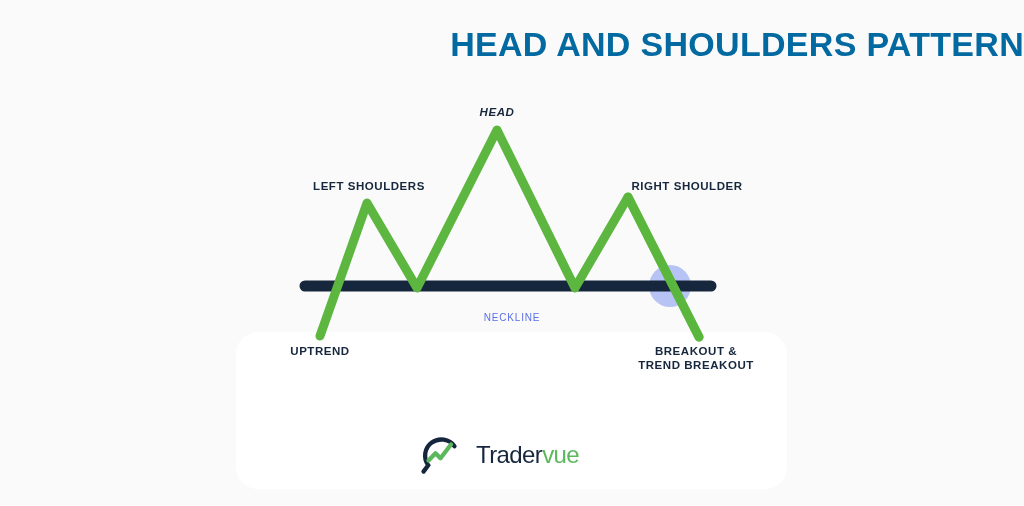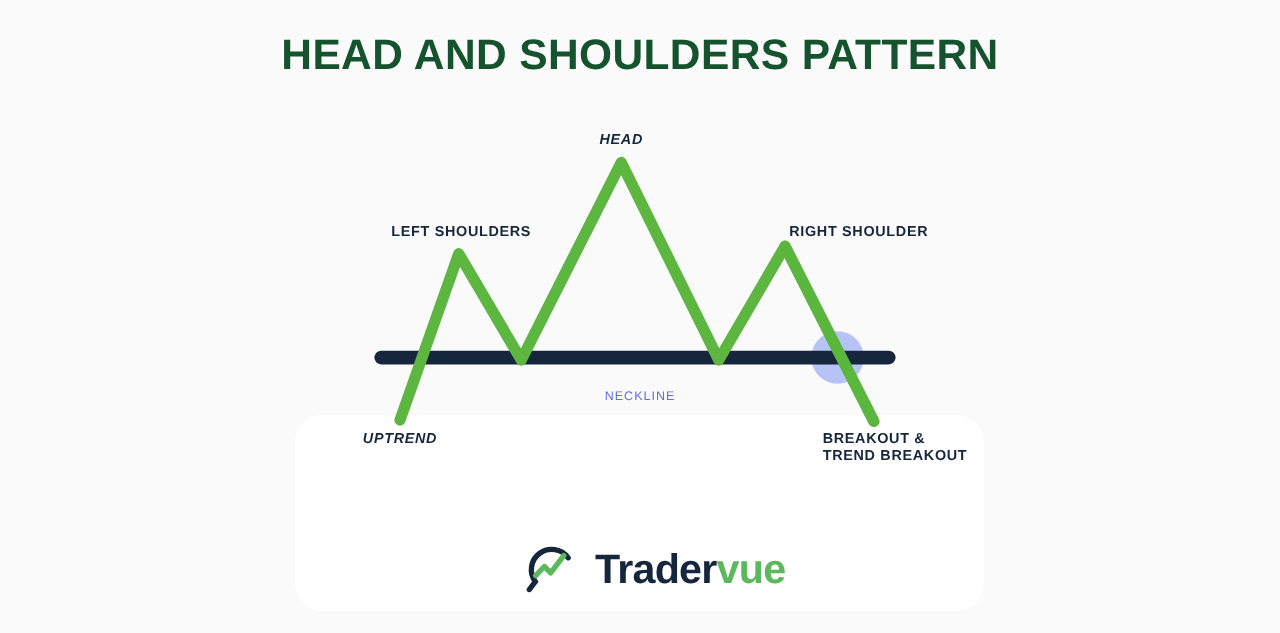--- a/index.html
+++ b/index.html
@@ -20,25 +20,25 @@
     height: 506px;
     background: #fafafa;
   }
 
   
   .title {
     position: absolute;
     top: 22px;
     left: 0;
     width: 1024px;
-    text-align: center;
+    text-align: right;
     font-size: 34px;
     font-weight: 700;
     letter-spacing: 0.3px;
-    color: #14532d;
+    color: #0369a1;
     line-height: 44px;
     white-space: nowrap;
   }
 
   
   .card {
     position: absolute;
     left: 236px;
     top: 332px;
     width: 551px;
@@ -63,22 +63,22 @@
     font-size: 11.5px;
     font-weight: 700;
     letter-spacing: 0.55px;
     color: #16263c;
     white-space: nowrap;
     line-height: 14px;
   }
   .lbl-head        { left: 497px; top: 105px; transform: translateX(-50%); font-style: italic; }
   .lbl-left-sh     { left: 369px; top: 179px; transform: translateX(-50%); }
   .lbl-right-sh    { left: 639px; top: 179px; transform: translateX(-50%); margin-left: 48px; }
-  .lbl-uptrend     { left: 320px; top: 344px; transform: translateX(-50%); font-style: italic; }
-  .lbl-breakout    { left: 716px; top: 344px; transform: translateX(-50%); }
+  .lbl-uptrend     { left: 320px; top: 344px; transform: translateX(-50%); }
+  .lbl-breakout    { left: 696px; top: 344px; transform: translateX(-50%); text-align: center; }
   .lbl-neckline {
     position: absolute;
     left: 512px;
     top: 312px;
     transform: translateX(-50%);
     font-size: 10px;
     font-weight: 400;
     letter-spacing: 0.8px;
     color: #5b6fe8;
     white-space: nowrap;
@@ -94,22 +94,22 @@
     display: flex;
     align-items: center;
     gap: 10px;
   }
   .logo-mark {
     width: 52px;
     height: 52px;
     flex: none;
   }
   .logo-text {
-    font-size: 33px;
-    font-weight: 700;
+    font-size: 24px;
+    font-weight: 400;
     letter-spacing: -0.6px;
     line-height: 36px;
     white-space: nowrap;
   }
   .logo-text .t1 { color: #16263c; }
   .logo-text .t2 { color: #5cb85c; }
 </style>
 </head>
 <body>
 

